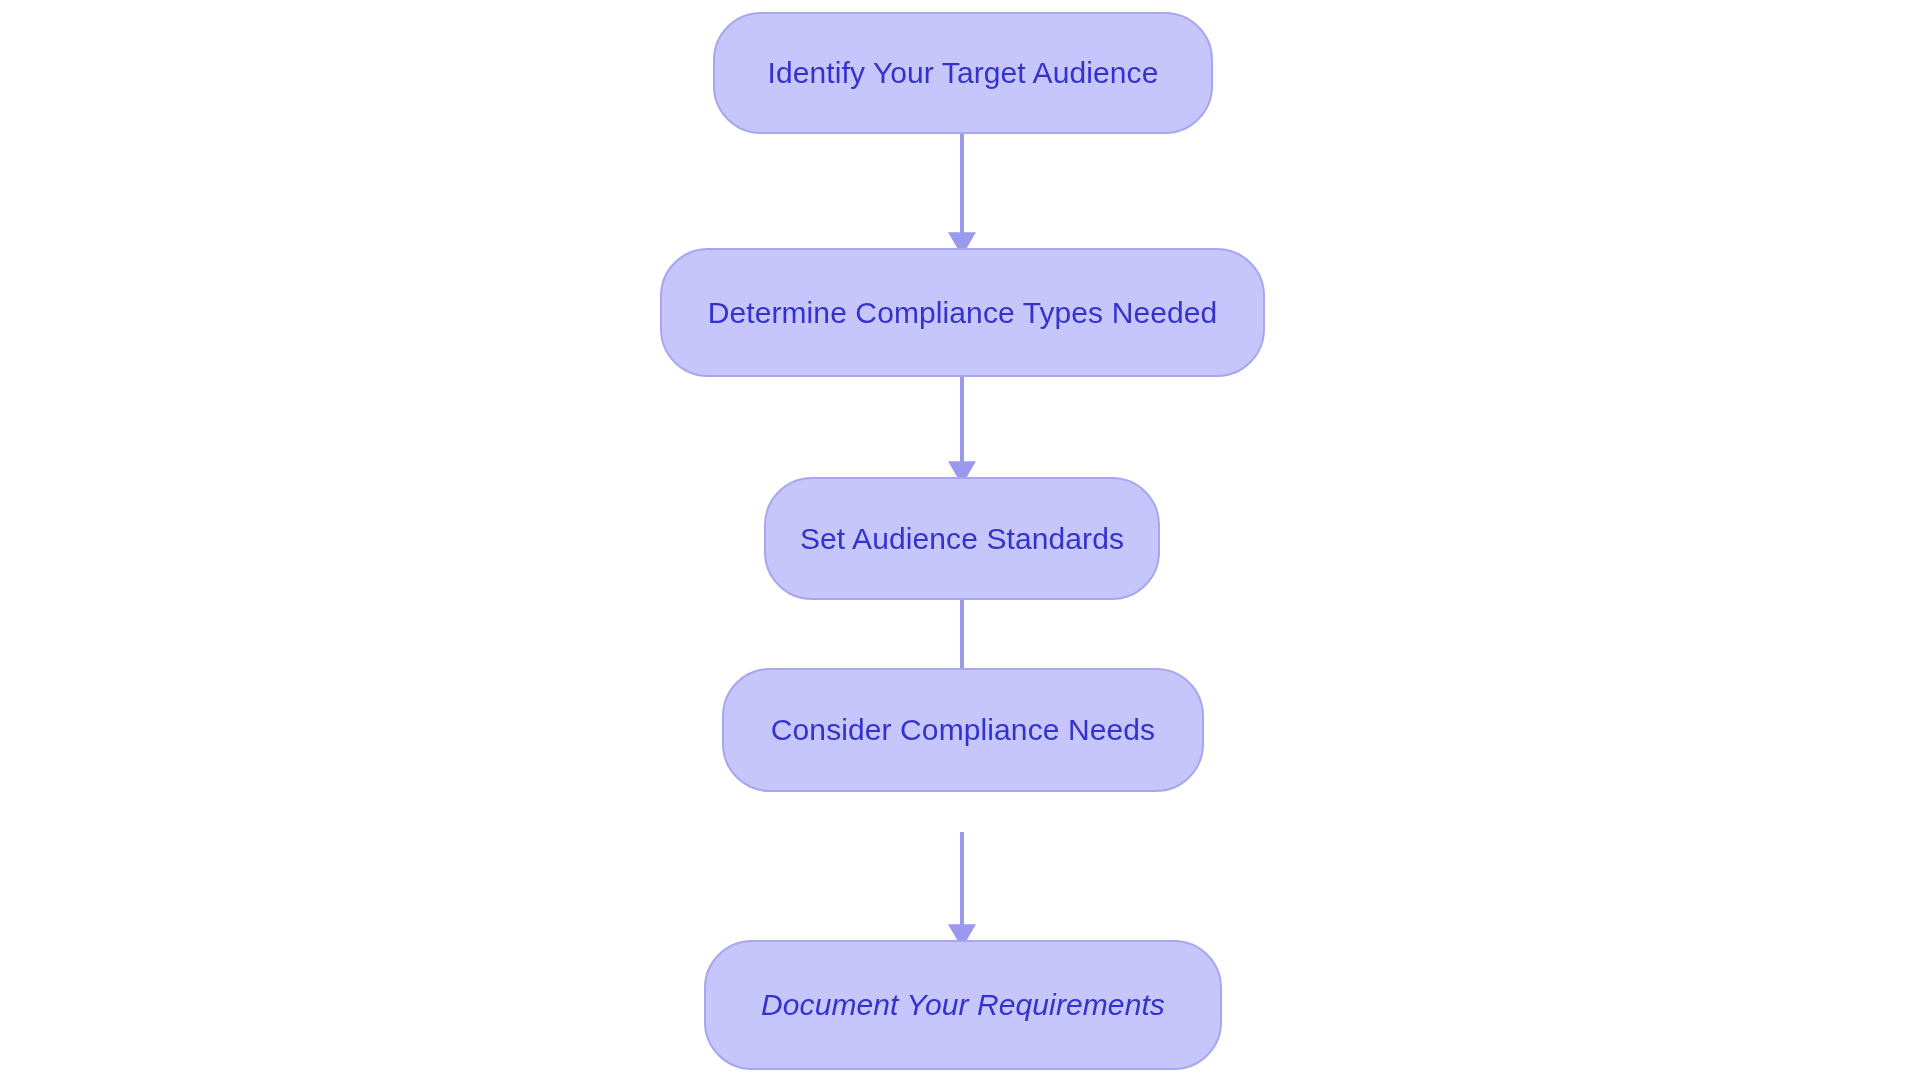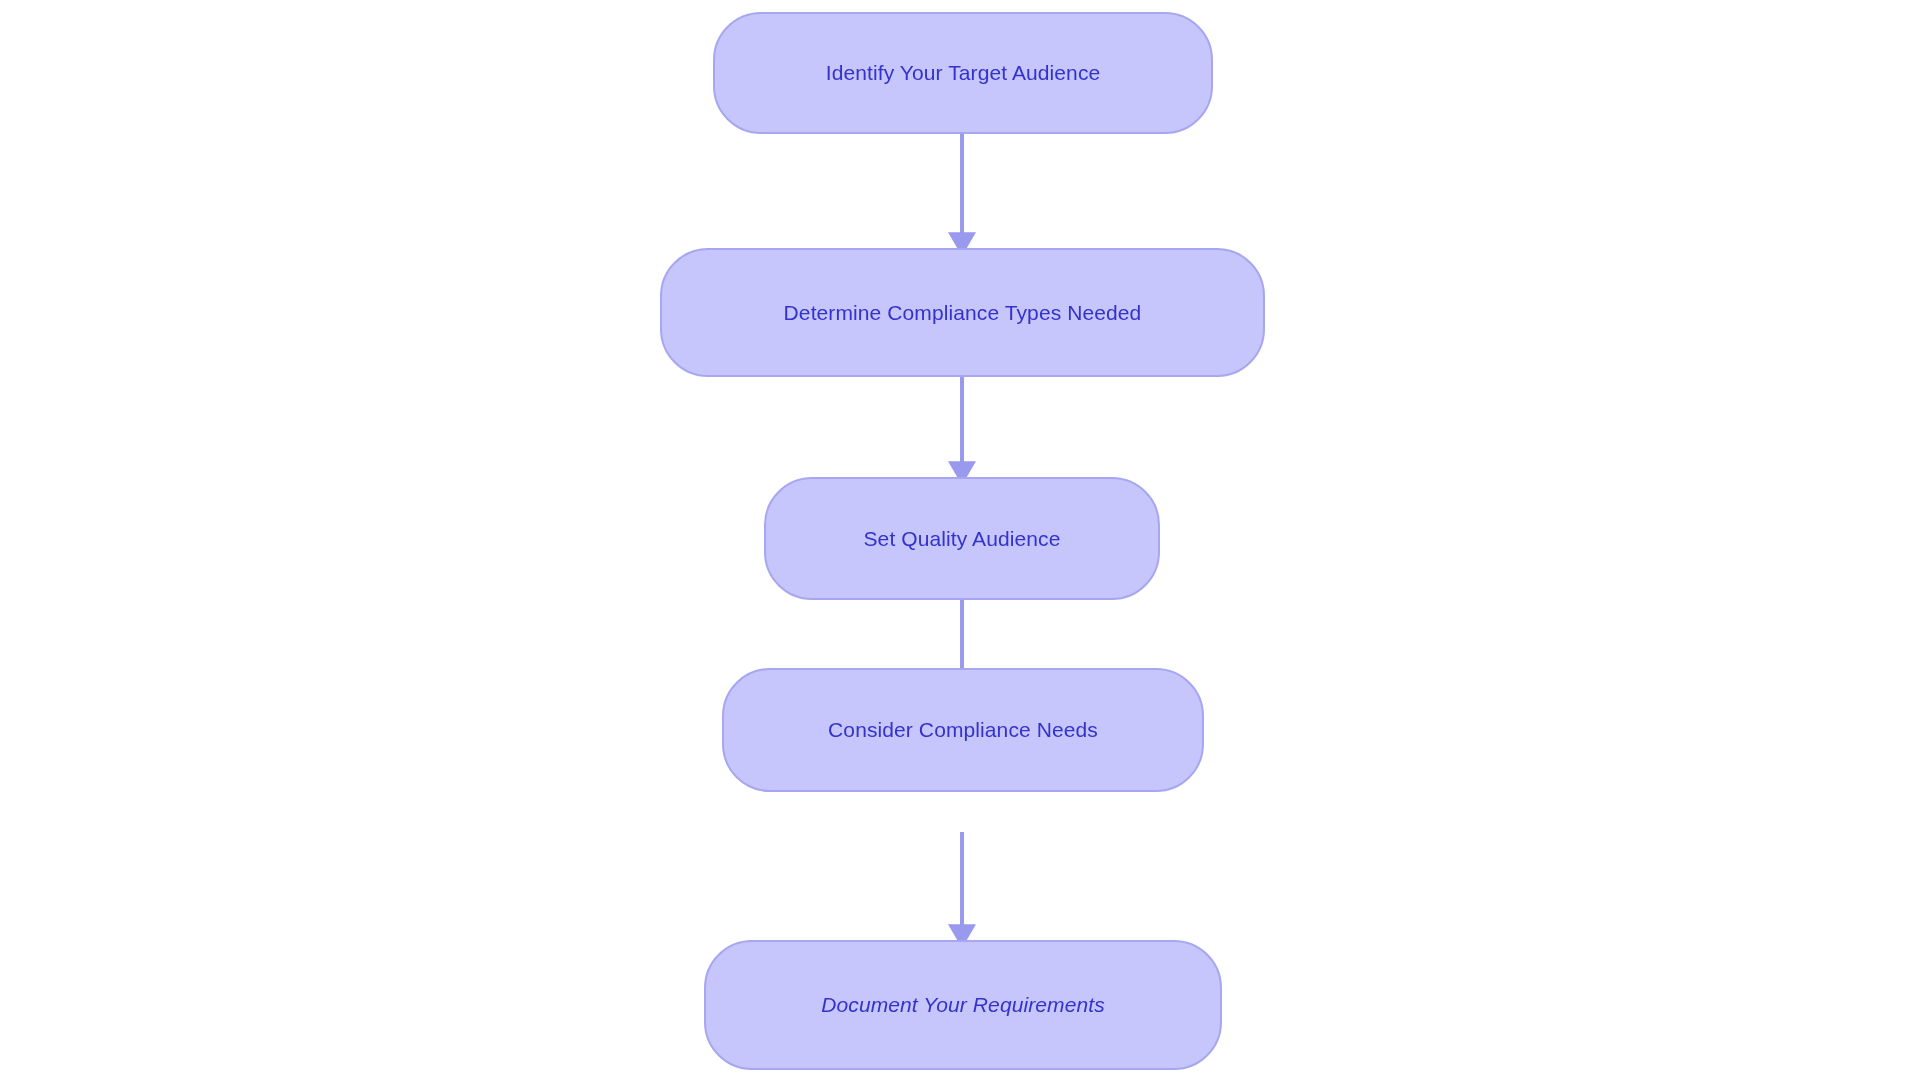--- a/index.html
+++ b/index.html
@@ -49,21 +49,21 @@
     align-items: center;
     justify-content: center;
     background: #c6c5fc;
     border: 2px solid #a7a6f0;
     border-radius: 48px;
     text-align: center;
   }
 
   .flow-node-label {
     color: #3333cc;
-    font-size: 21px;
+    font-size: 30px;
     font-weight: 400;
     line-height: 1.2;
     letter-spacing: 0.1px;
     white-space: nowrap;
     font-family: "Liberation Sans", "DejaVu Sans", sans-serif;
   }
 </style>
 </head>
 <body>
 
@@ -89,21 +89,21 @@
 
     <div class="flow-node" style="left:713px; top:12px; width:500px; height:122px;">
       <span class="flow-node-label">Identify Your Target Audience</span>
     </div>
 
     <div class="flow-node" style="left:660px; top:248px; width:605px; height:129px;">
       <span class="flow-node-label">Determine Compliance Types Needed</span>
     </div>
 
     <div class="flow-node" style="left:764px; top:477px; width:396px; height:123px;">
-      <span class="flow-node-label">Set Quality Audience</span>
+      <span class="flow-node-label">Set Audience Standards</span>
     </div>
 
     <div class="flow-node" style="left:722px; top:668px; width:482px; height:124px;">
       <span class="flow-node-label">Consider Compliance Needs</span>
     </div>
 
     <div class="flow-node" style="left:704px; top:940px; width:518px; height:130px;font-style:italic;">
       <span class="flow-node-label">Document Your Requirements</span>
     </div>
 

